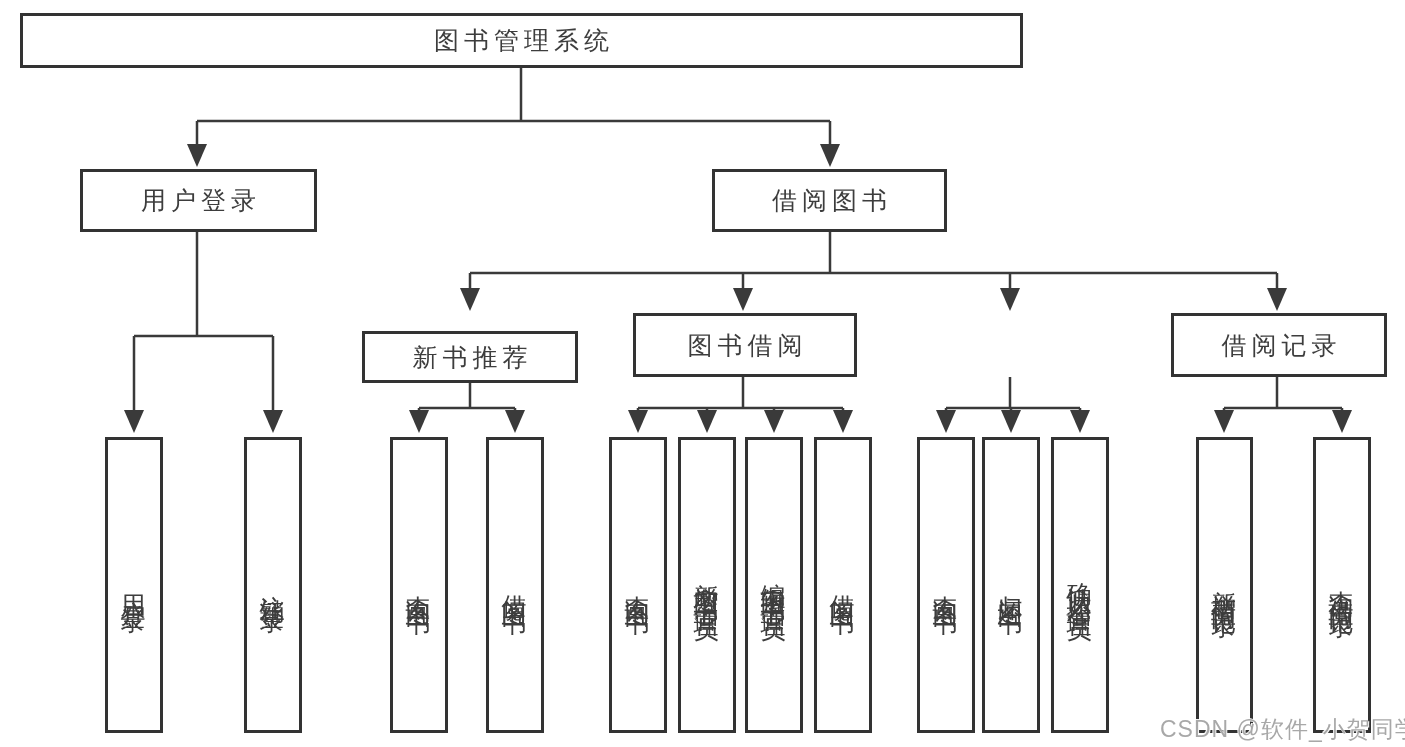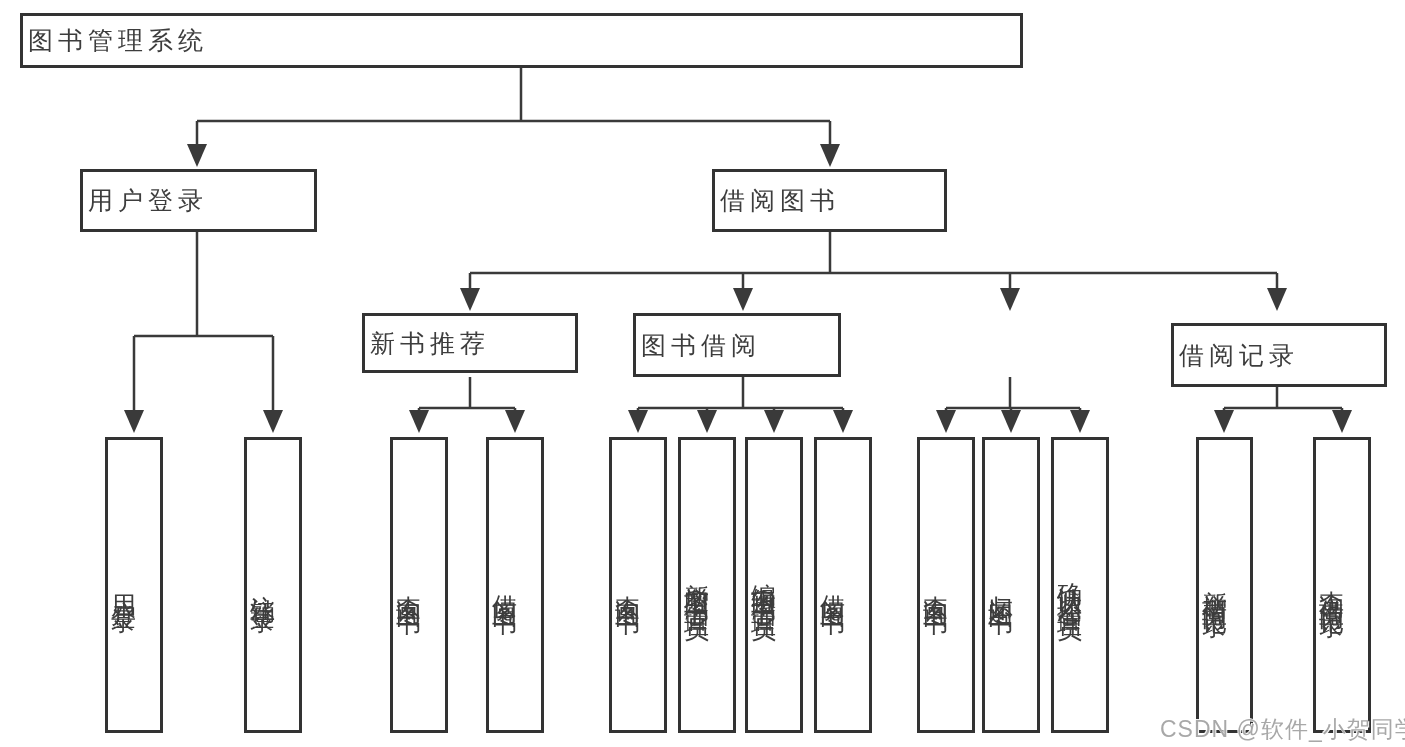--- a/index.html
+++ b/index.html
@@ -18,21 +18,21 @@
     overflow:hidden;
   }
   .connectors{position:absolute;left:0;top:0;z-index:1;}
   .connectors path{stroke:var(--line);stroke-width:2.5;fill:none;}
   .connectors polygon{fill:var(--line);stroke:none;}
   .node{
     position:absolute;
     background:#fff;
     border:3px solid var(--border);
     box-sizing:border-box;
-    display:flex;align-items:center;
+    display:flex;align-items:center;justify-content:center;
     z-index:2;
     color:var(--text);
   }
   .hnode .lbl{
     font-size:25px;
     letter-spacing:5px;
     text-indent:5px;
     white-space:nowrap;
     color:var(--text);
   }
@@ -107,27 +107,27 @@
     <span class="lbl">图书管理系统</span>
   </div>
 
   <div class="node hnode" style="left:80px;top:169px;width:237px;height:63px">
     <span class="lbl">用户登录</span>
   </div>
   <div class="node hnode" style="left:712px;top:169px;width:235px;height:63px">
     <span class="lbl">借阅图书</span>
   </div>
 
-  <div class="node hnode" style="left:362px;top:313px;width:216px;height:60px">
+  <div class="node hnode" style="left:362px;top:331px;width:216px;height:52px">
     <span class="lbl">新书推荐</span>
   </div>
-  <div class="node hnode" style="left:633px;top:313px;width:208px;height:64px">
+  <div class="node hnode" style="left:633px;top:313px;width:224px;height:64px">
     <span class="lbl">图书借阅</span>
   </div>
-  <div class="node hnode" style="left:1171px;top:323px;width:216px;height:64px">
+  <div class="node hnode" style="left:1171px;top:313px;width:216px;height:64px">
     <span class="lbl">借阅记录</span>
   </div>
 
   <div class="node vnode" style="left:105px;top:437px;width:58px;height:296px">
     <span class="lbl">用户登录</span>
   </div>
   <div class="node vnode" style="left:244px;top:437px;width:58px;height:296px">
     <span class="lbl">注销登录</span>
   </div>
 

